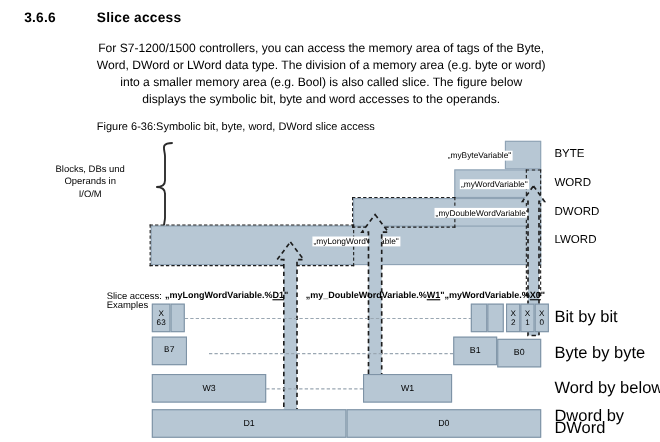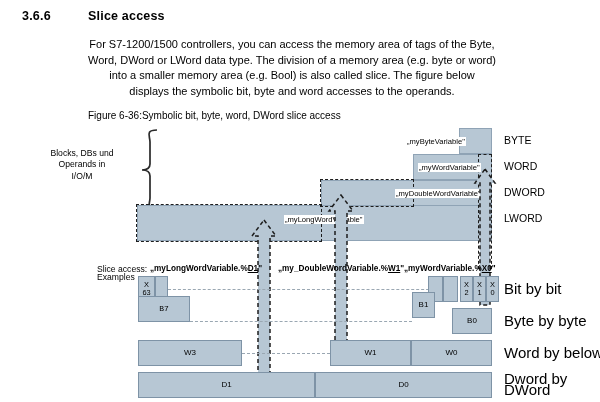--- a/index.html
+++ b/index.html
@@ -127,28 +127,27 @@
     <div class="cell bit" style="left:138px;top:150px;width:17px;height:26px;flex-direction:column;">
       <span>X</span>
       <span>63</span>
     </div>
     <div class="cell bit" style="left:155px;top:150px;width:13px;height:26px;"></div>
 
     <div class="cell bit" style="left:428px;top:150px;width:15px;height:26px;"></div>
     <div class="cell bit" style="left:443px;top:150px;width:15px;height:26px;"></div>
 
     <div class="leader" style="left:190px;top:195px;width:222px;"></div>
-    <div class="cell" style="left:138px;top:170px;width:52px;height:26px;font-family:Liberation Mono, monospace;">B7</div>
-    <div class="cell" style="left:412px;top:166px;width:23px;height:26px;">B1</div>
+    <div class="cell" style="left:138px;top:180px;width:32px;height:26px;font-family:Liberation Mono, monospace;">B7</div>
+    <div class="cell" style="left:412px;top:180px;width:40px;height:26px;">B1</div>
     <div class="cell" style="left:452px;top:182px;width:40px;height:26px;">B0</div>
 
     <div class="leader" style="left:242px;top:227px;width:148px;"></div>
     <div class="cell" style="left:138px;top:214px;width:104px;height:26px;">W3</div>
     <div class="cell" style="left:330px;top:214px;width:81px;height:26px;">W1</div>
-    <div class="cell" style="left:411px;top:214px;width:81px;height:26px;">W0</div>
 
     <div class="cell" style="left:138px;top:246px;width:177px;height:26px;">D1</div>
     <div class="cell" style="left:315px;top:246px;width:177px;height:26px;">D0</div>
 
     <div class="rowlabel" style="left:504px;top:157px;">Bit by bit</div>
     <div class="rowlabel" style="left:504px;top:189px;">Byte by byte</div>
     <div class="rowlabel" style="left:504px;top:221px;">Word by below</div>
     <div class="rowlabel" style="left:504px;top:247px;">
       <div>Dword by</div>
       <div>DWord</div>

